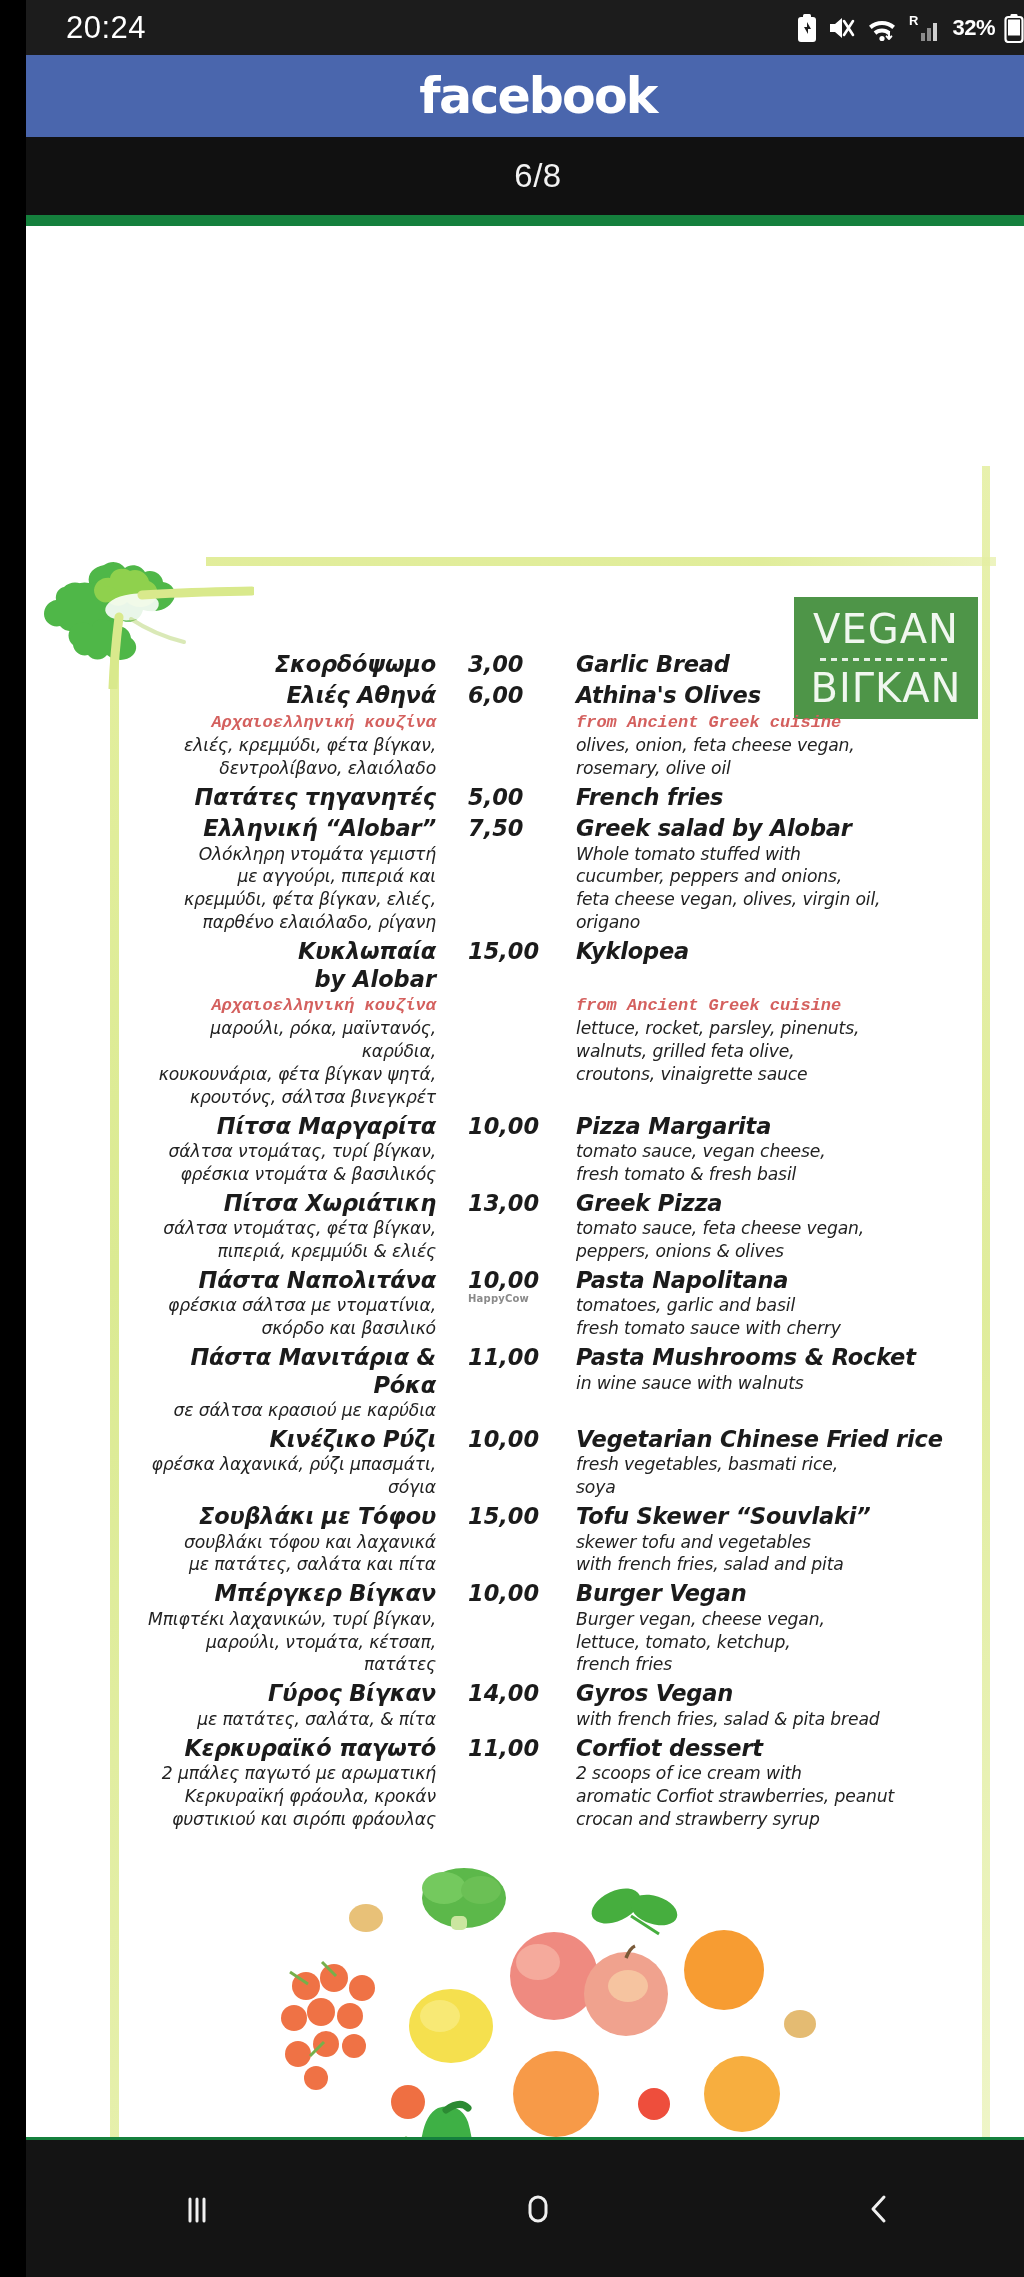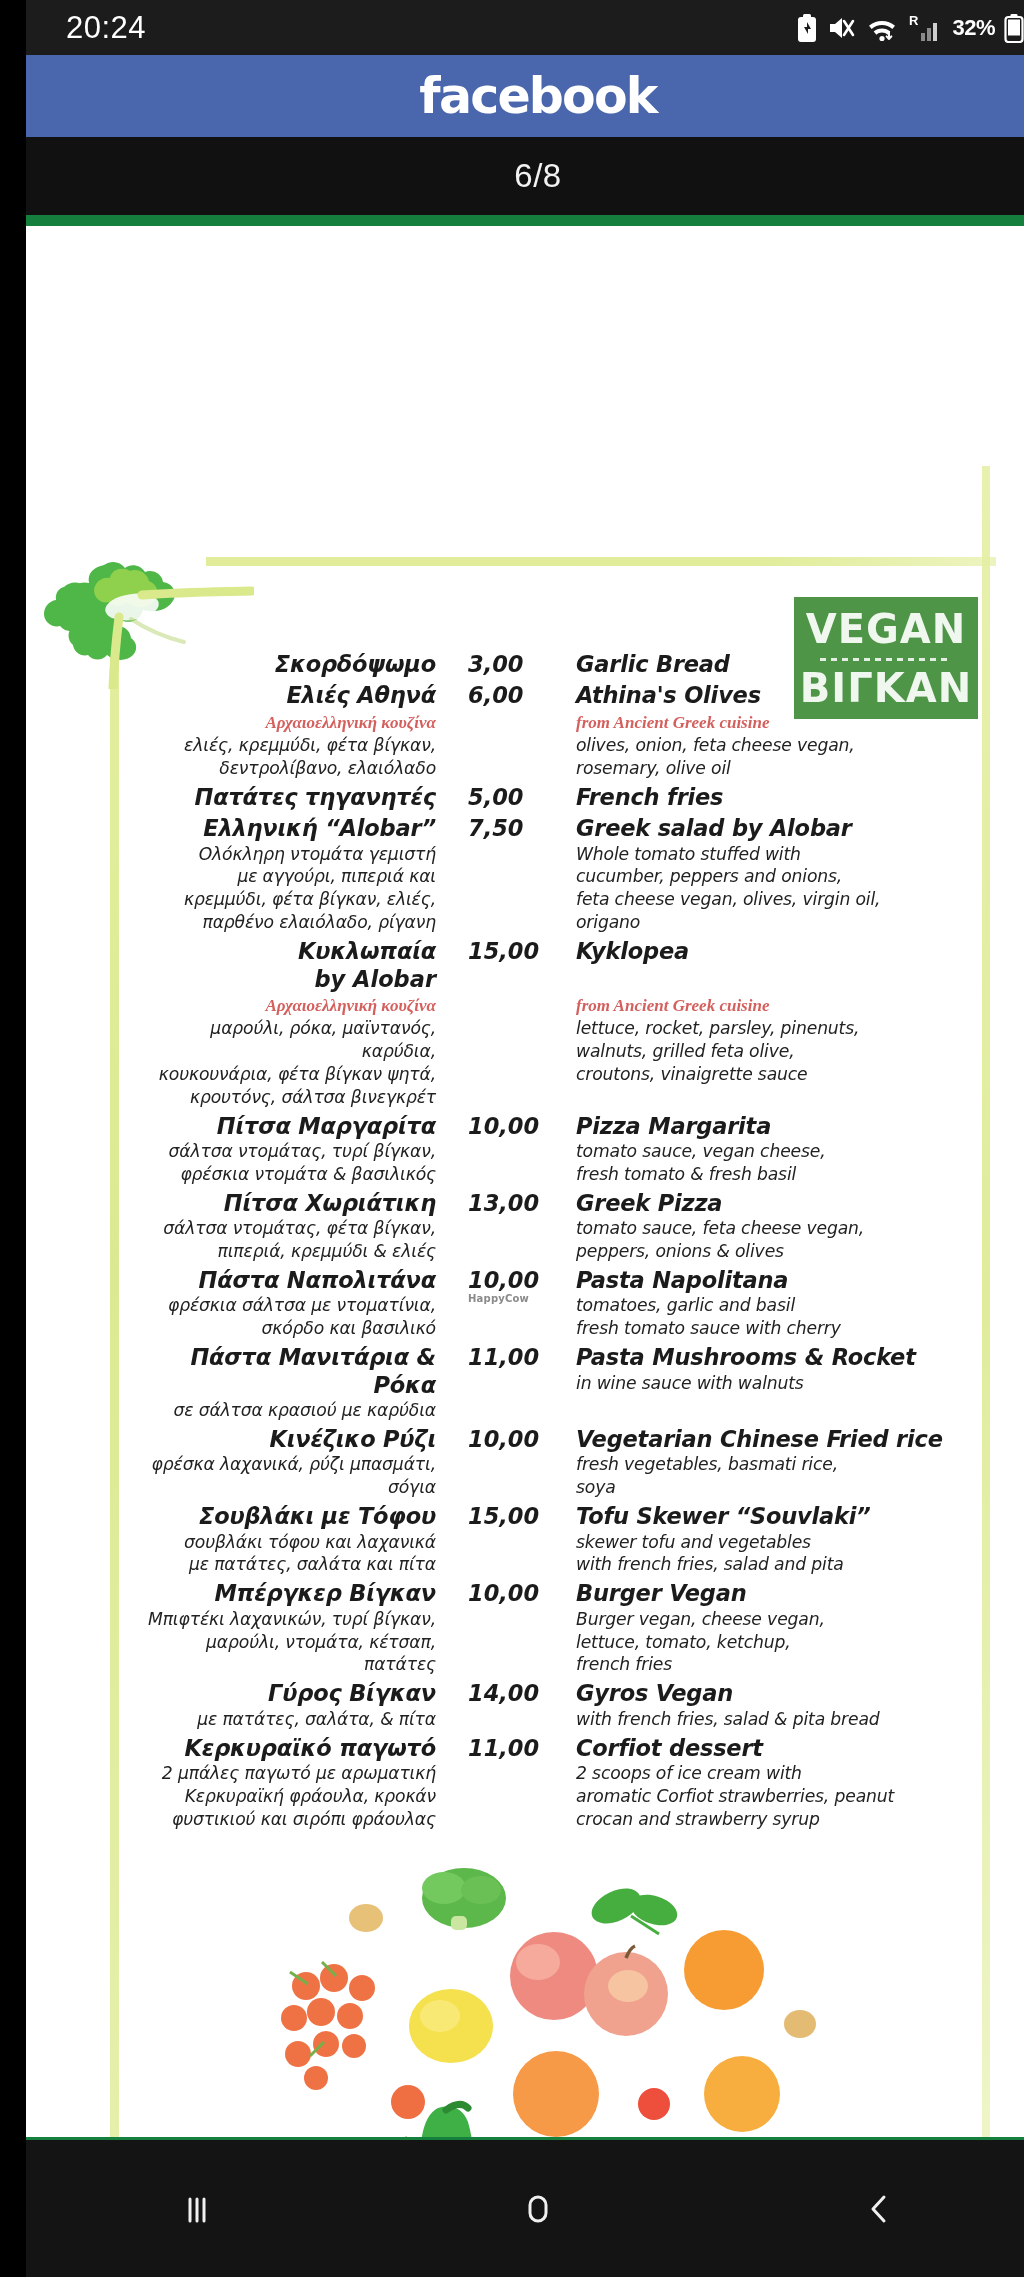--- a/index.html
+++ b/index.html
@@ -104,21 +104,21 @@
     width: 190px; height: 128px;
     background: #4e9548;
     display: flex; flex-direction: column;
     align-items: center; justify-content: center;
     box-shadow: 0 0 0 3px #ffffff inset;
   }
   .vegan-badge .vg-line1,
   .vegan-badge .vg-line2 {
     color: #f0f7ef;
     font-family: "DejaVu Sans", sans-serif;
-    font-weight: 700;
+    font-weight: 400;
     font-size: 40px;
     letter-spacing: 1px;
     line-height: 1;
   }
   .vg-rule {
     width: 132px; height: 3px;
     margin: 9px 0 7px;
     background: repeating-linear-gradient(to right,
       rgba(255,255,255,.85) 0 6px, transparent 6px 11px);
   }
@@ -150,21 +150,21 @@
   .price {
     font-family: "DejaVu Sans", sans-serif;
     font-style: italic;
     font-weight: 700;
     font-size: 22.5px;
     color: #1b1b1b;
     line-height: 1.22;
     white-space: nowrap;
   }
   .sub-red {
-    font-family: Liberation Serif, serif;
+    font-family: Liberation Mono, monospace;
     font-style: italic;
     font-weight: 700;
     font-size: 17px;
     color: #d4605e;
     line-height: 1.3;
     margin-top: 2px;
   }
   .desc {
     font-family: "DejaVu Sans", sans-serif;
     font-style: italic;

